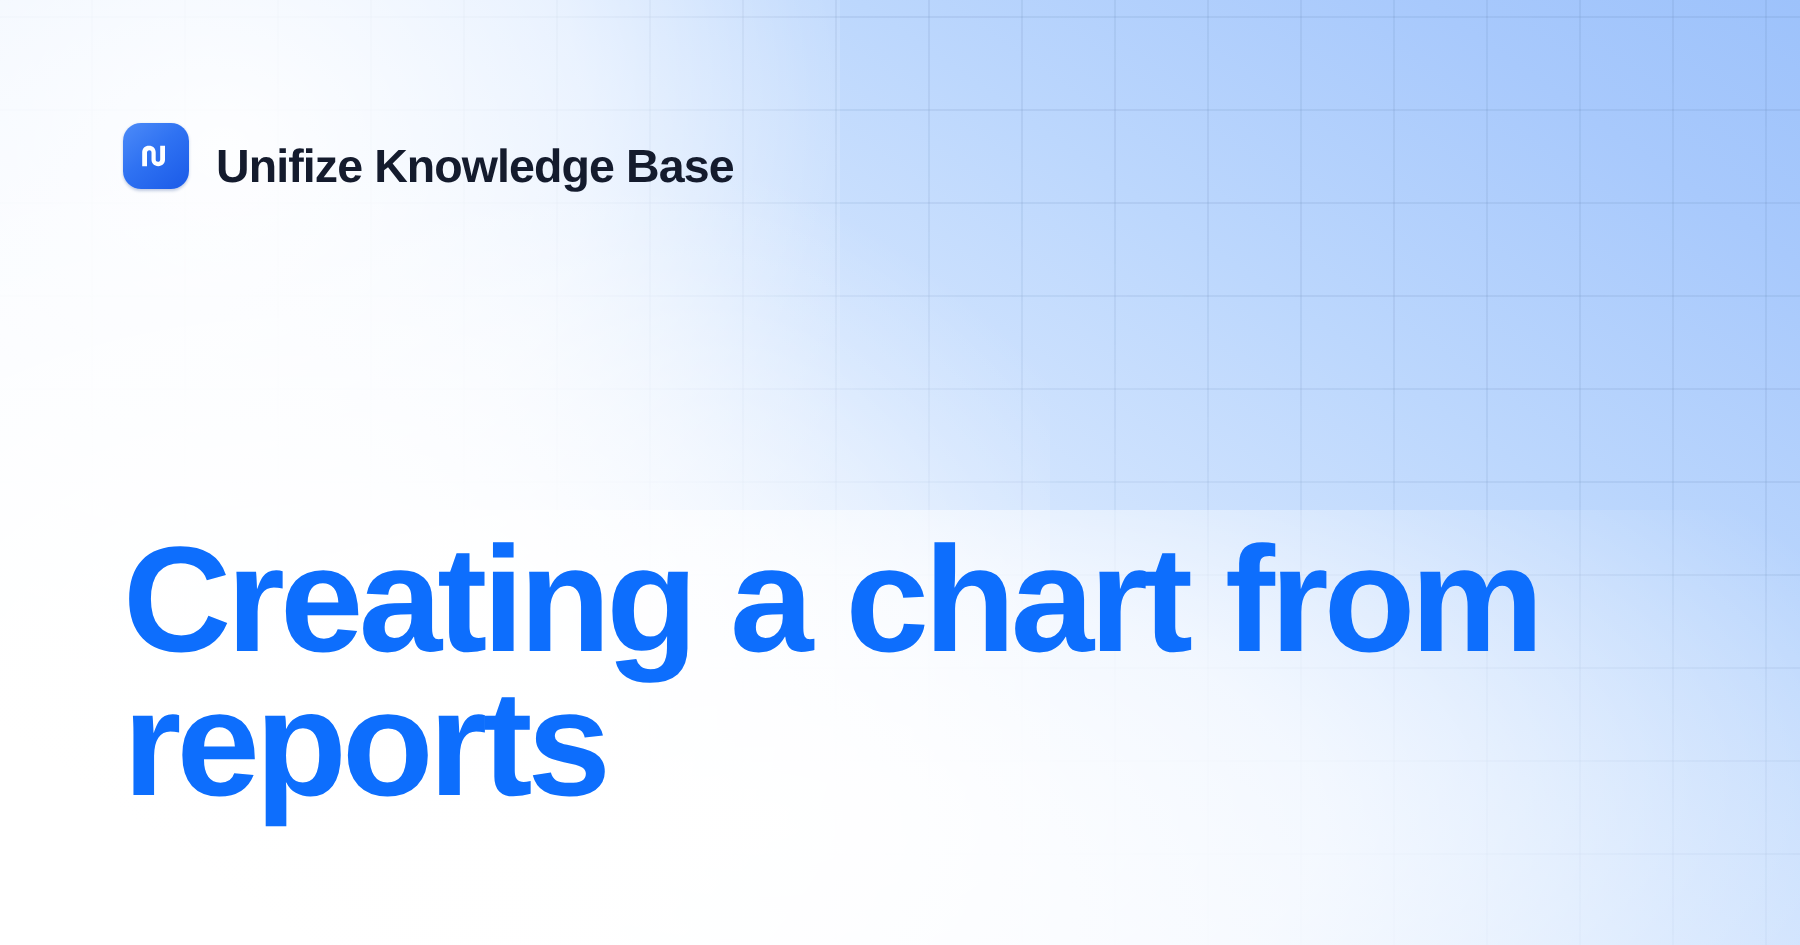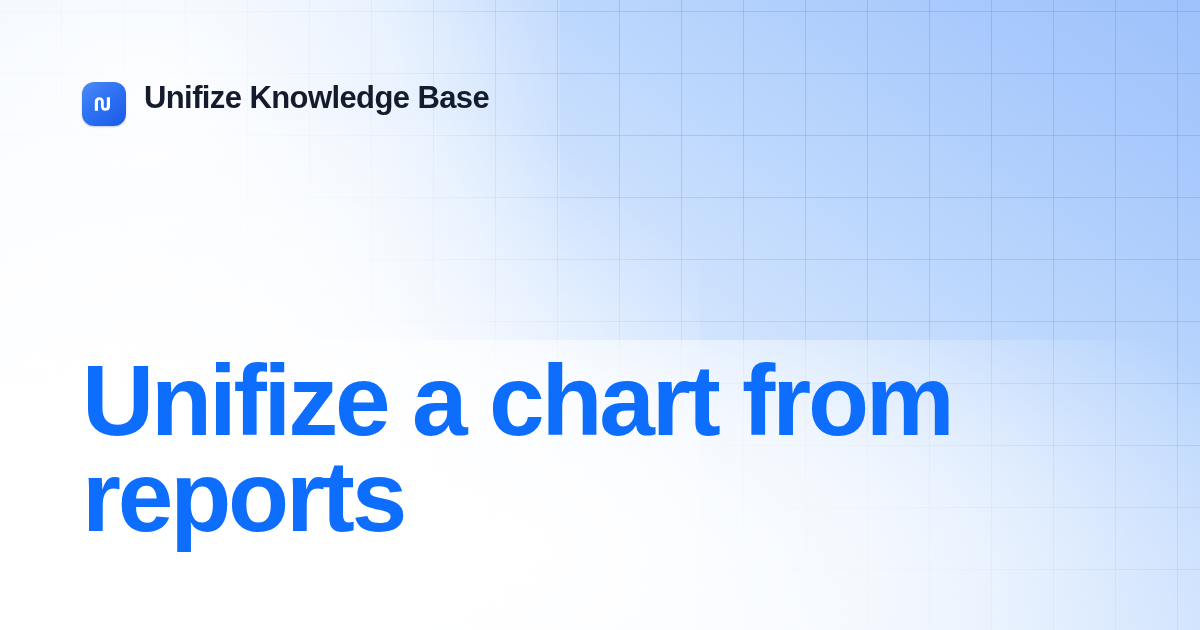--- a/index.html
+++ b/index.html
@@ -98,21 +98,21 @@
       rgba(255,255,255,0.15) 68%,
       rgba(255,255,255,0) 82%);
   }
 
   
   .brand {
     position:absolute;
     left:82px;
     top:82px;
     display:flex;
-    align-items:flex-start;
+    align-items:flex-end;
     gap:18px;
   }
 
   .brand-logo {
     width:44px;
     height:44px;
     border-radius:12px;
     background:linear-gradient(140deg, #4d8bf8 0%, #2f72f2 45%, #1a5ae8 100%);
     display:flex;
     align-items:center;
@@ -174,15 +174,15 @@
                  L15.8 15.3
                  C15.8 16.3 15.2 16.9 14.3 16.9
                  C13.4 16.9 12.8 16.3 12.8 15.4
                  L12.8 10.6
                  C12.8 8.0 11.0 6.2 8.3 6.2 Z" fill="#ffffff"></path>
       </svg>
     </span>
     <span class="brand-name">Unifize Knowledge Base</span>
   </div>
 
-  <h1 class="headline">Unifize a chart from reports</h1>
+  <h1 class="headline">Creating a chart from reports</h1>
 
 </div>
 
 </body></html>

